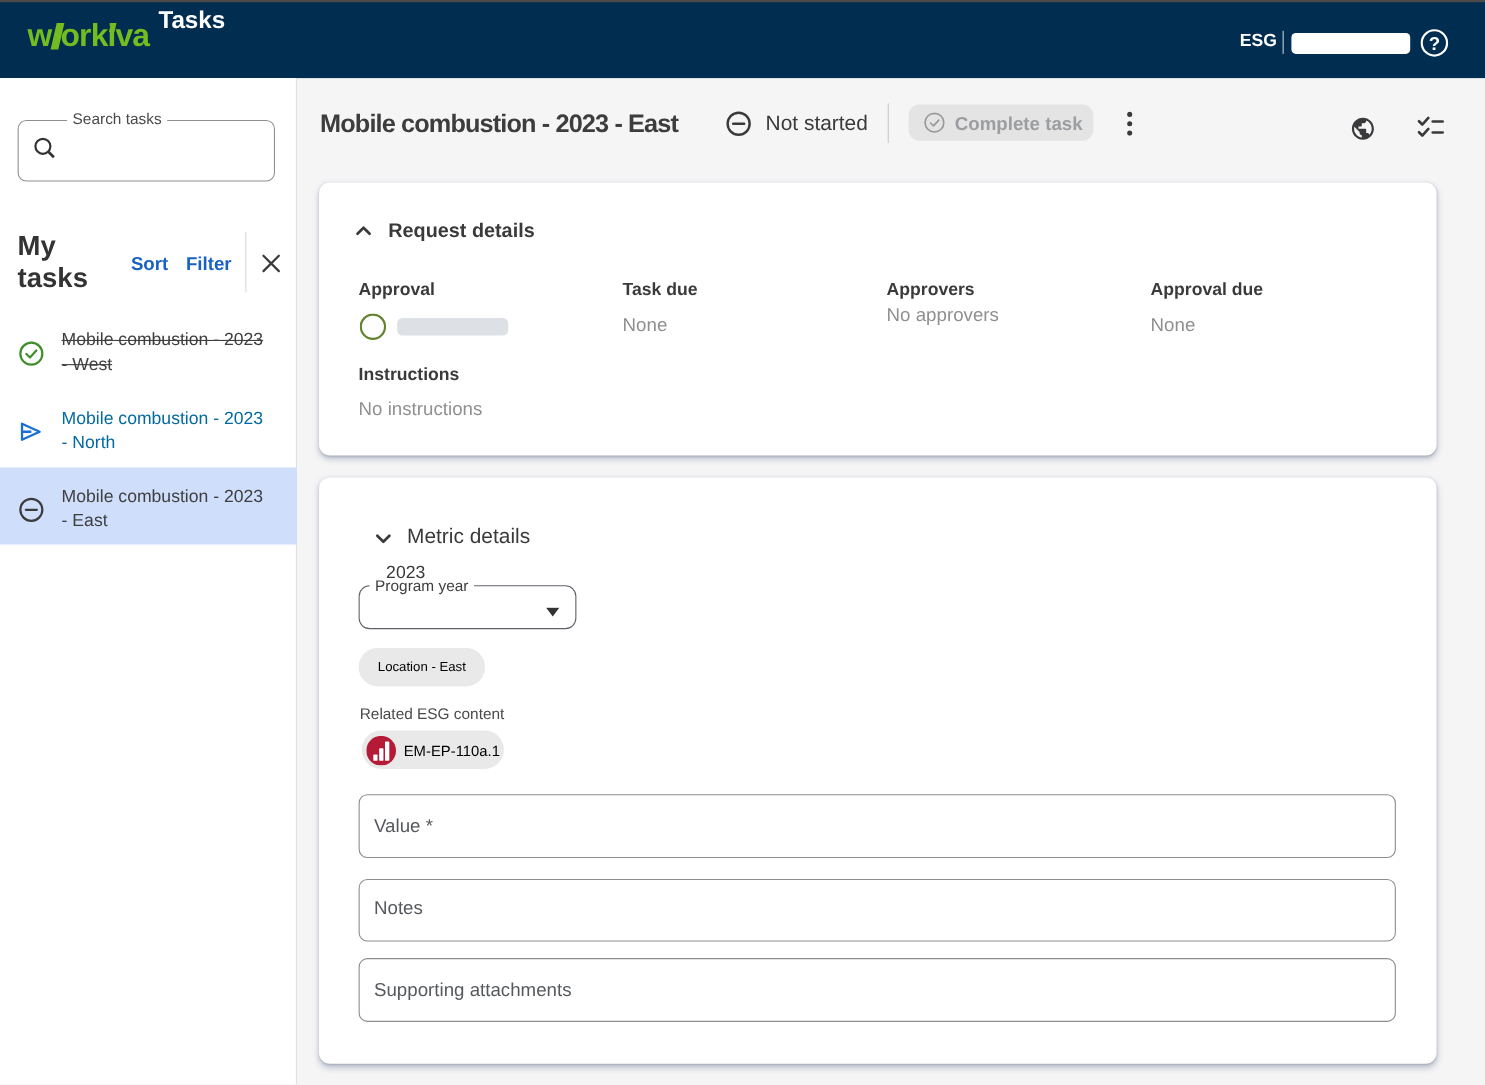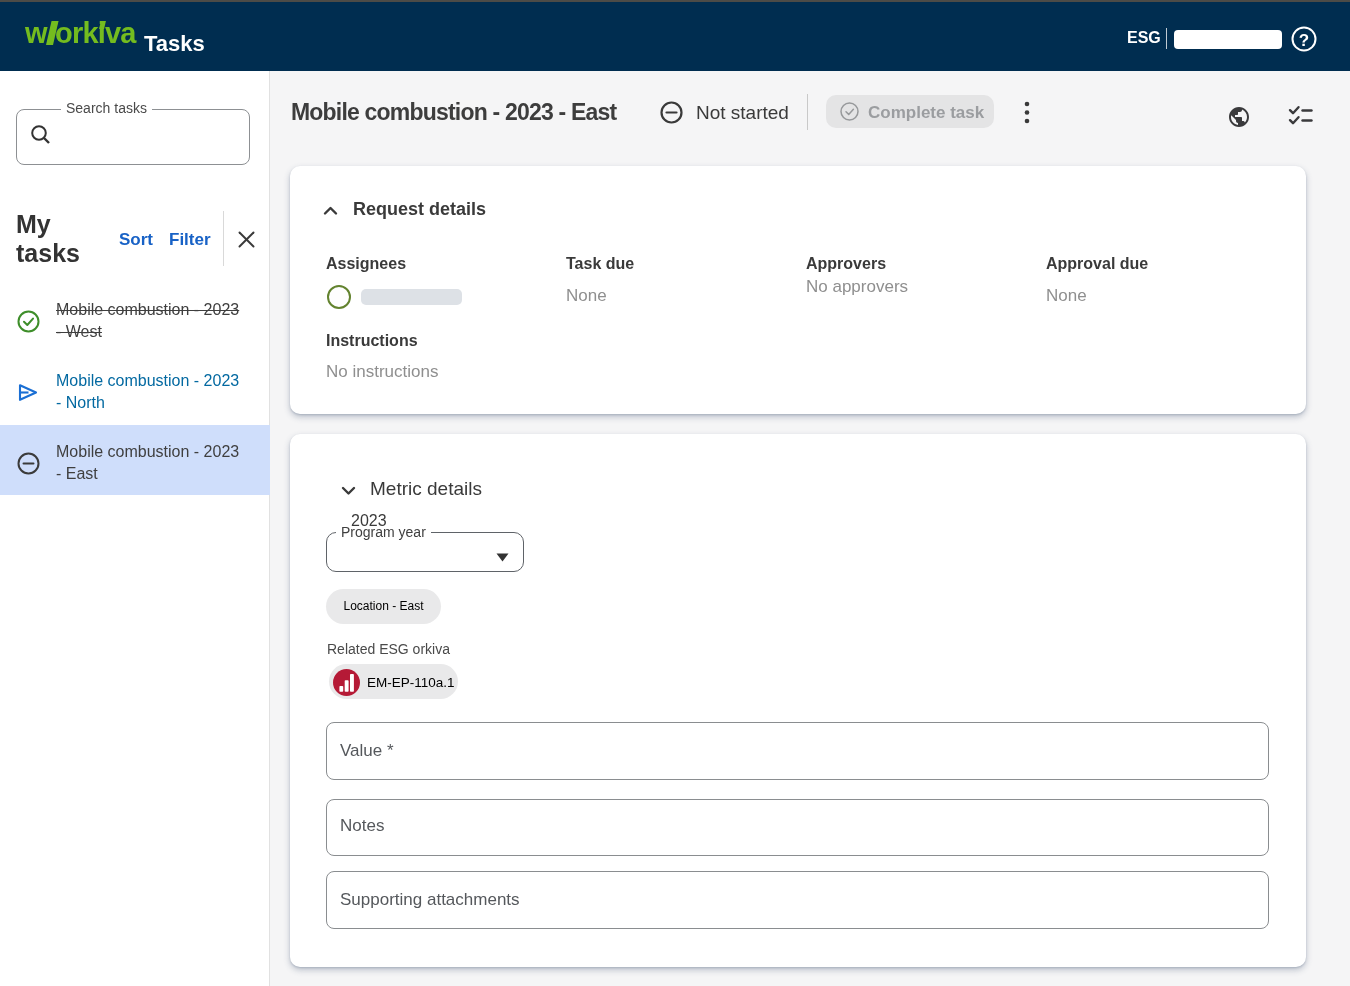--- a/index.html
+++ b/index.html
@@ -9,21 +9,21 @@
 </style>
 </head>
 <body>
 <div class="abs" style="left:0;top:0;width:1350px;height:986px;">
 
   <div class="abs" style="left:0;top:0;width:1350px;height:71px;background:#002d50;border-top:2px solid #4c4b47;">
     <div class="abs" style="left:25px;top:17px;font-size:29px;font-weight:bold;color:#74bc1f;line-height:29px;">w</div>
     <div class="abs" style="left:46px;top:19px;width:6.5px;height:24px;background:#74bc1f;transform:skewX(-13deg);transform-origin:bottom left;"></div>
     <div class="abs" style="left:55px;top:17px;font-size:29px;font-weight:bold;color:#74bc1f;letter-spacing:-0.8px;line-height:29px;">orkiva</div>
     <div class="abs" style="left:100px;top:19px;width:5px;height:8px;background:#74bc1f;transform:skewX(-13deg);"></div>
-    <div class="abs" style="left:144px;top:31px;font-size:22px;font-weight:bold;color:#ffffff;line-height:22px;">Tasks</div>
+    <div class="abs" style="left:144px;top:5px;font-size:22px;font-weight:bold;color:#ffffff;line-height:22px;">Tasks</div>
     <div class="abs" style="left:1127px;top:27px;color:#fff;font-weight:bold;font-size:16px;">ESG</div>
     <div class="abs" style="left:1166px;top:26px;width:1px;height:21px;background:rgba(255,255,255,0.75);"></div>
     <div class="abs" style="left:1174px;top:28px;width:108px;height:19px;background:#fff;border-radius:4px;"></div>
     <div class="abs" style="left:1291px;top:24px;">
       <svg width="26" height="26" viewBox="0 0 26 26">
         <circle cx="13" cy="13" r="11.5" fill="none" stroke="#fff" stroke-width="2"></circle>
         <text x="13" y="19.5" text-anchor="middle" fill="#fff" font-family="Liberation Sans, sans-serif" font-weight="bold" font-size="17">?</text>
       </svg>
     </div>
   </div>
@@ -122,21 +122,21 @@
 
   <div class="abs" style="left:290px;top:166px;width:1016px;height:248px;background:#fff;border-radius:10px;box-shadow:0 1px 2px rgba(54,74,106,0.20), 0 3px 6px rgba(54,74,106,0.30);"></div>
 
   <div class="abs" style="left:323px;top:203px;">
     <svg width="15" height="12" viewBox="0 0 15 12" fill="none" stroke="#3a3a3a" stroke-width="2.4" stroke-linecap="round" stroke-linejoin="round">
       <polyline points="2,8.5 7.5,3 13,8.5"></polyline>
     </svg>
   </div>
   <div class="abs" style="left:353px;top:199px;font-size:18px;font-weight:bold;color:#3a3a3a;">Request details</div>
 
-  <div class="abs" style="left:326px;top:255px;font-size:16px;font-weight:bold;color:#3a3a3a;">Assignees</div>
+  <div class="abs" style="left:326px;top:255px;font-size:16px;font-weight:bold;color:#3a3a3a;">Approval</div>
   <div class="abs" style="left:566px;top:255px;font-size:16px;font-weight:bold;color:#3a3a3a;">Task due</div>
   <div class="abs" style="left:806px;top:255px;font-size:16px;font-weight:bold;color:#3a3a3a;">Approvers</div>
   <div class="abs" style="left:1046px;top:255px;font-size:16px;font-weight:bold;color:#3a3a3a;">Approval due</div>
 
   <div class="abs" style="left:327px;top:285px;">
     <svg width="24" height="24" viewBox="0 0 24 24">
       <circle cx="12" cy="12" r="11" fill="#fefefe" stroke="#63832f" stroke-width="2"></circle>
     </svg>
   </div>
   <div class="abs" style="left:361px;top:289px;width:101px;height:16px;background:#dde1e6;border-radius:5px;"></div>
@@ -161,21 +161,21 @@
   <div class="abs" style="left:336px;top:524px;background:#fff;padding:0 5px;font-size:14px;color:#3f3f3f;">Program year</div>
   <div class="abs" style="left:351px;top:512px;font-size:16px;color:#3a3a3a;">2023</div>
   <div class="abs" style="left:496px;top:548px;">
     <svg width="13" height="9" viewBox="0 0 13 9" fill="#333">
         <path d="M0.5 0.5 L12.5 0.5 L6.5 8.5 Z"></path>
       </svg>
   </div>
 
   <div class="abs" style="left:326px;top:589px;width:115px;height:35px;background:#e9e9ea;border-radius:17.5px;line-height:35px;text-align:center;font-size:12px;color:#000000;">Location - East</div>
 
-  <div class="abs" style="left:327px;top:641px;font-size:14px;color:#4a4a4a;">Related ESG orkiva</div>
+  <div class="abs" style="left:327px;top:641px;font-size:14px;color:#4a4a4a;">Related ESG content</div>
 
   <div class="abs" style="left:329px;top:664px;width:129px;height:35px;background:#e9e9ea;border-radius:17.5px;"></div>
   <div class="abs" style="left:333px;top:669px;">
     <svg width="27" height="27" viewBox="0 0 27 27">
       <circle cx="13.5" cy="13.5" r="13.5" fill="#b51a36"></circle>
       <rect x="6.4" y="16.9" width="3.8" height="5.8" rx="0.8" fill="#fff"></rect>
       <rect x="11.7" y="11.3" width="3.9" height="11.4" rx="0.8" fill="#fff"></rect>
       <rect x="17" y="5.1" width="3.9" height="17.6" rx="0.8" fill="#fff"></rect>
     </svg>
   </div>

